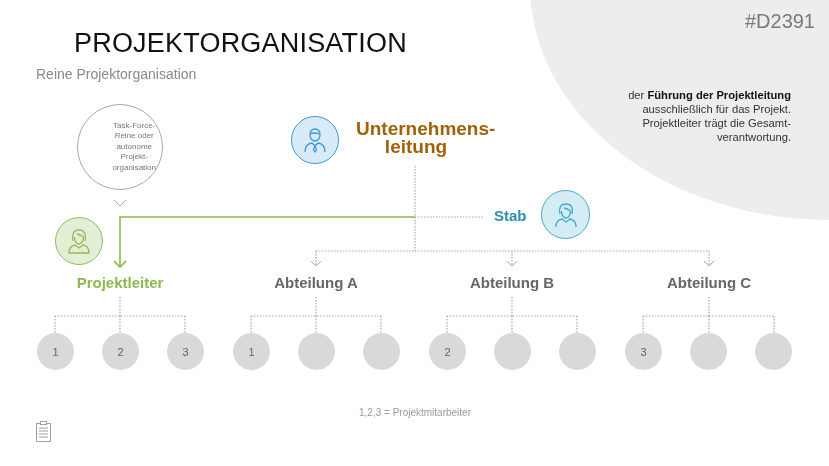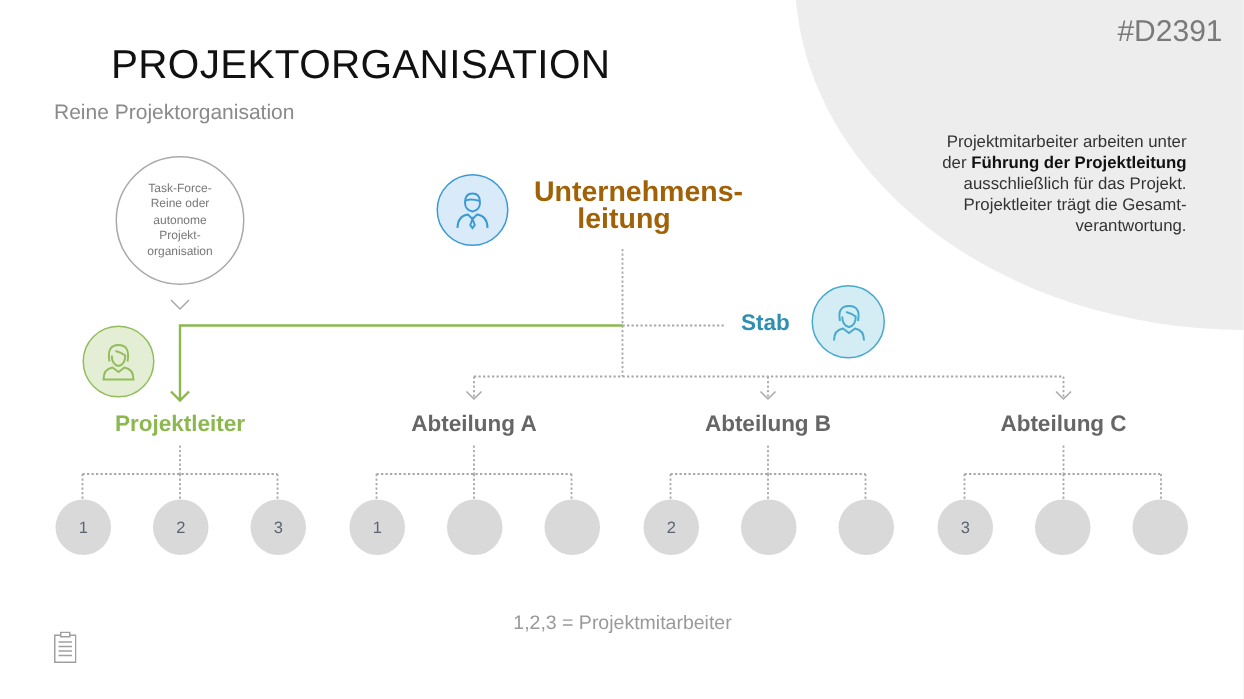--- a/index.html
+++ b/index.html
@@ -4,45 +4,44 @@
 <style>
   html, body { margin:0; padding:0; }
   body { width:829px; height:466px; position:relative; overflow:hidden; background:#ffffff; font-family:"Liberation Sans", "DejaVu Sans", sans-serif; }
   .bgcircle { position:absolute; left:530px; top:-250px; width:600px; height:470px; border-radius:50%; background:#ededed; }
   .abs { position:absolute; }
   .title { left:34px; top:28px; font-size:27px; color:#111; letter-spacing:0.2px;margin-left:40px; }
   .subtitle { left:36px; top:66px; font-size:14px; color:#8a8a8a; }
   .code { right:14px; top:10px; font-size:20px; color:#7a7a7a; }
   .desc { right:38px; top:88px; width:220px; text-align:right; font-size:11.2px; line-height:14px; color:#333; }
   .desc b { color:#111;margin-top:26px; }
-  .tf { left:77px; top:104px; width:86px; height:86px; border:1.3px solid #a9a9a9; border-radius:50%; box-sizing:border-box; display:flex; align-items:center; justify-content:center; text-align:center; font-size:8px; line-height:10.5px; color:#777; padding:6px; background:#fff; }
+  .tf { left:77px; top:104px; width:86px; height:86px; border:1.3px solid #a9a9a9; border-radius:50%; box-sizing:border-box; display:flex; align-items:center; justify-content:flex-end; text-align:center; font-size:8px; line-height:10.5px; color:#777; padding:6px; background:#fff; }
   .iconcirc { border-radius:50%; box-sizing:border-box; display:flex; align-items:center; justify-content:center; }
   .ul-icon { left:291px; top:116px; width:48px; height:48px; border:1.5px solid #3b9ad6; background:#d9ebf8; }
   .stab-icon { left:541px; top:190px; width:49px; height:49px; border:1.5px solid #46aacb; background:#d4ecf4; }
   .pl-icon { left:55px; top:217px; width:48px; height:48px; border:1.5px solid #93bd5b; background:#e3eed5; }
   .ul-text { left:356px; top:120px; width:120px; text-align:center; font-size:19px; font-weight:bold; color:#a16207; line-height:18px; }
   .stab-text { left:494px; top:207px; font-size:15px; font-weight:bold; color:#2e8fb0; }
   .lbl { top:274px; width:140px; text-align:center; font-size:15px; font-weight:bold; color:#666; }
   .lbl.green { color:#8cb84f; }
   .emp { width:37px; height:37px; border-radius:50%; background:#d9d9d9; display:flex; align-items:center; justify-content:center; font-size:11px; color:#5d6470; top:333px; }
-  .foot { left:315px; top:407px; width:200px; text-align:center; font-size:13px; color:#9a9a9a; }
+  .foot { left:315px; top:407px; width:200px; text-align:center; font-size:10px; color:#9a9a9a; }
   .clip { left:36px; top:421px; }
   svg.lines { position:absolute; left:0; top:0; }
 </style>
 </head>
 <body>
 
 <div class="bgcircle"></div>
 
 <div class="abs title">PROJEKTORGANISATION</div>
 <div class="abs subtitle">Reine Projektorganisation</div>
 <div class="abs code">#D2391</div>
 
 <div class="abs desc">
-  <div>Projektmitarbeiter arbeiten unter</div>
   <div><span>der </span><b>Führung der Projektleitung</b></div>
   <div>ausschließlich für das Projekt.</div>
   <div>Projektleiter trägt die Gesamt-</div>
   <div>verantwortung.</div>
 </div>
 
 <svg class="lines" width="829" height="466">
   <g stroke="#a8a8a8" stroke-width="1.2" stroke-dasharray="1.5 1.5" fill="none">
 
     <line x1="415" y1="166" x2="415" y2="251"></line>

